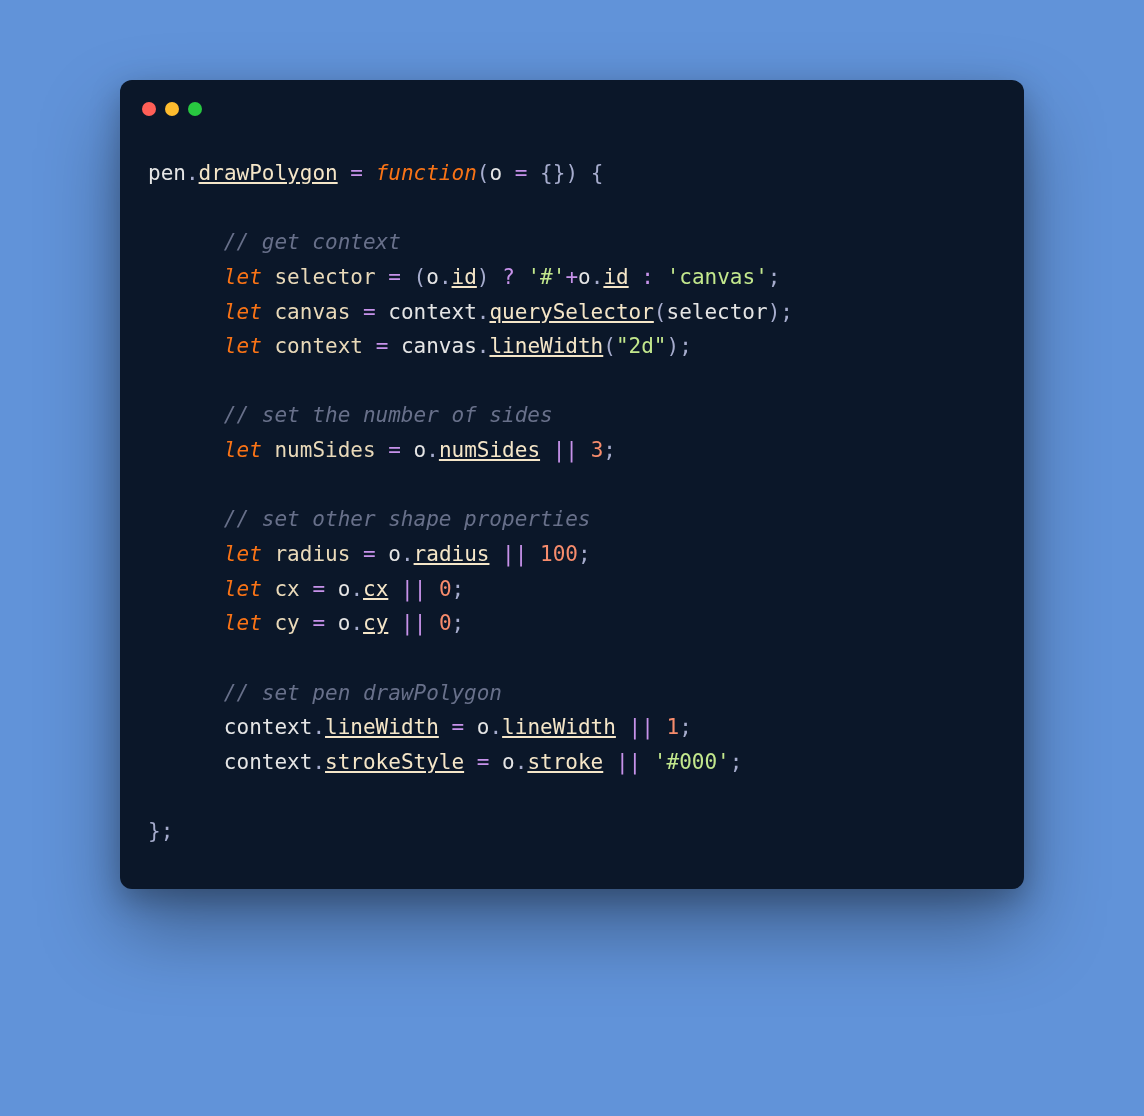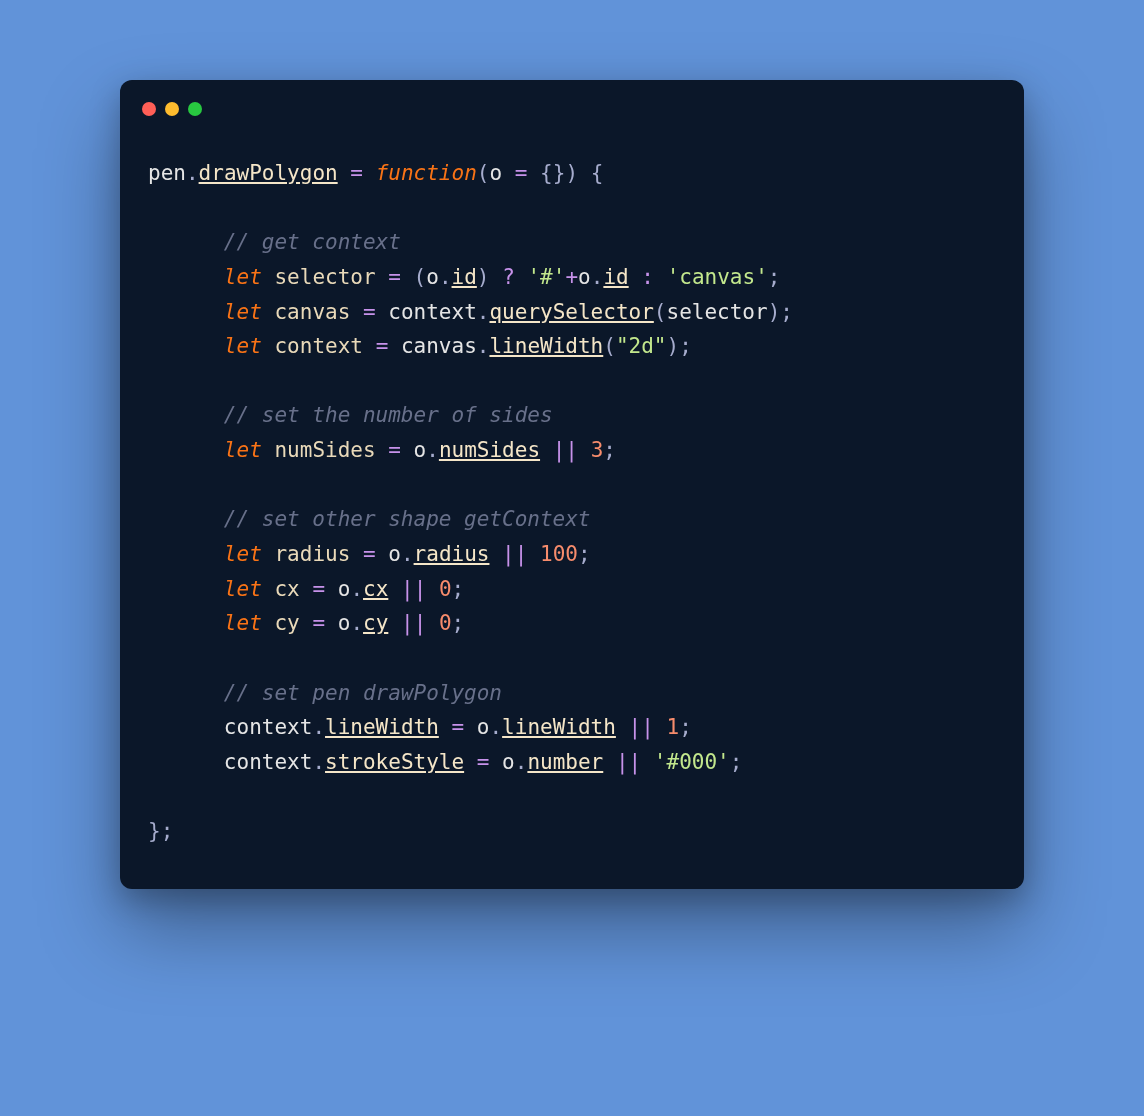--- a/index.html
+++ b/index.html
@@ -66,23 +66,23 @@
 <pre class="code"><span class="tok-obj">pen</span><span class="tok-punc">.</span><span class="tok-prop">drawPolygon</span><span> </span><span class="tok-op">=</span><span> </span><span class="tok-kw">function</span><span class="tok-punc">(</span><span class="tok-obj">o</span><span> </span><span class="tok-op">=</span><span> </span><span class="tok-punc">{}</span><span class="tok-punc">)</span><span> </span><span class="tok-punc">{</span>
 
       <span class="tok-com">// get context</span>
       <span class="tok-kw">let</span><span> </span><span class="tok-id">selector</span><span> </span><span class="tok-op">=</span><span> </span><span class="tok-punc">(</span><span class="tok-obj">o</span><span class="tok-punc">.</span><span class="tok-prop">id</span><span class="tok-punc">)</span><span> </span><span class="tok-op">?</span><span> </span><span class="tok-str">'#'</span><span class="tok-op">+</span><span class="tok-obj">o</span><span class="tok-punc">.</span><span class="tok-prop">id</span><span> </span><span class="tok-op">:</span><span> </span><span class="tok-str">'canvas'</span><span class="tok-punc">;</span>
       <span class="tok-kw">let</span><span> </span><span class="tok-id">canvas</span><span> </span><span class="tok-op">=</span><span> </span><span class="tok-obj">context</span><span class="tok-punc">.</span><span class="tok-prop">querySelector</span><span class="tok-punc">(</span><span class="tok-obj">selector</span><span class="tok-punc">)</span><span class="tok-punc">;</span>
       <span class="tok-kw">let</span><span> </span><span class="tok-id">context</span><span> </span><span class="tok-op">=</span><span> </span><span class="tok-obj">canvas</span><span class="tok-punc">.</span><span class="tok-prop">lineWidth</span><span class="tok-punc">(</span><span class="tok-str">"2d"</span><span class="tok-punc">)</span><span class="tok-punc">;</span>
 
       <span class="tok-com">// set the number of sides</span>
       <span class="tok-kw">let</span><span> </span><span class="tok-id">numSides</span><span> </span><span class="tok-op">=</span><span> </span><span class="tok-obj">o</span><span class="tok-punc">.</span><span class="tok-prop">numSides</span><span> </span><span class="tok-op">||</span><span> </span><span class="tok-num">3</span><span class="tok-punc">;</span>
 
-      <span class="tok-com">// set other shape getContext</span>
+      <span class="tok-com">// set other shape properties</span>
       <span class="tok-kw">let</span><span> </span><span class="tok-id">radius</span><span> </span><span class="tok-op">=</span><span> </span><span class="tok-obj">o</span><span class="tok-punc">.</span><span class="tok-prop">radius</span><span> </span><span class="tok-op">||</span><span> </span><span class="tok-num">100</span><span class="tok-punc">;</span>
       <span class="tok-kw">let</span><span> </span><span class="tok-id">cx</span><span> </span><span class="tok-op">=</span><span> </span><span class="tok-obj">o</span><span class="tok-punc">.</span><span class="tok-prop">cx</span><span> </span><span class="tok-op">||</span><span> </span><span class="tok-num">0</span><span class="tok-punc">;</span>
       <span class="tok-kw">let</span><span> </span><span class="tok-id">cy</span><span> </span><span class="tok-op">=</span><span> </span><span class="tok-obj">o</span><span class="tok-punc">.</span><span class="tok-prop">cy</span><span> </span><span class="tok-op">||</span><span> </span><span class="tok-num">0</span><span class="tok-punc">;</span>
 
       <span class="tok-com">// set pen drawPolygon</span>
       <span class="tok-obj">context</span><span class="tok-punc">.</span><span class="tok-prop">lineWidth</span><span> </span><span class="tok-op">=</span><span> </span><span class="tok-obj">o</span><span class="tok-punc">.</span><span class="tok-prop">lineWidth</span><span> </span><span class="tok-op">||</span><span> </span><span class="tok-num">1</span><span class="tok-punc">;</span>
-      <span class="tok-obj">context</span><span class="tok-punc">.</span><span class="tok-prop">strokeStyle</span><span> </span><span class="tok-op">=</span><span> </span><span class="tok-obj">o</span><span class="tok-punc">.</span><span class="tok-prop">number</span><span> </span><span class="tok-op">||</span><span> </span><span class="tok-str">'#000'</span><span class="tok-punc">;</span>
+      <span class="tok-obj">context</span><span class="tok-punc">.</span><span class="tok-prop">strokeStyle</span><span> </span><span class="tok-op">=</span><span> </span><span class="tok-obj">o</span><span class="tok-punc">.</span><span class="tok-prop">stroke</span><span> </span><span class="tok-op">||</span><span> </span><span class="tok-str">'#000'</span><span class="tok-punc">;</span>
 
 <span class="tok-punc">}</span><span class="tok-punc">;</span></pre>
 </div>
 
 </body></html>

